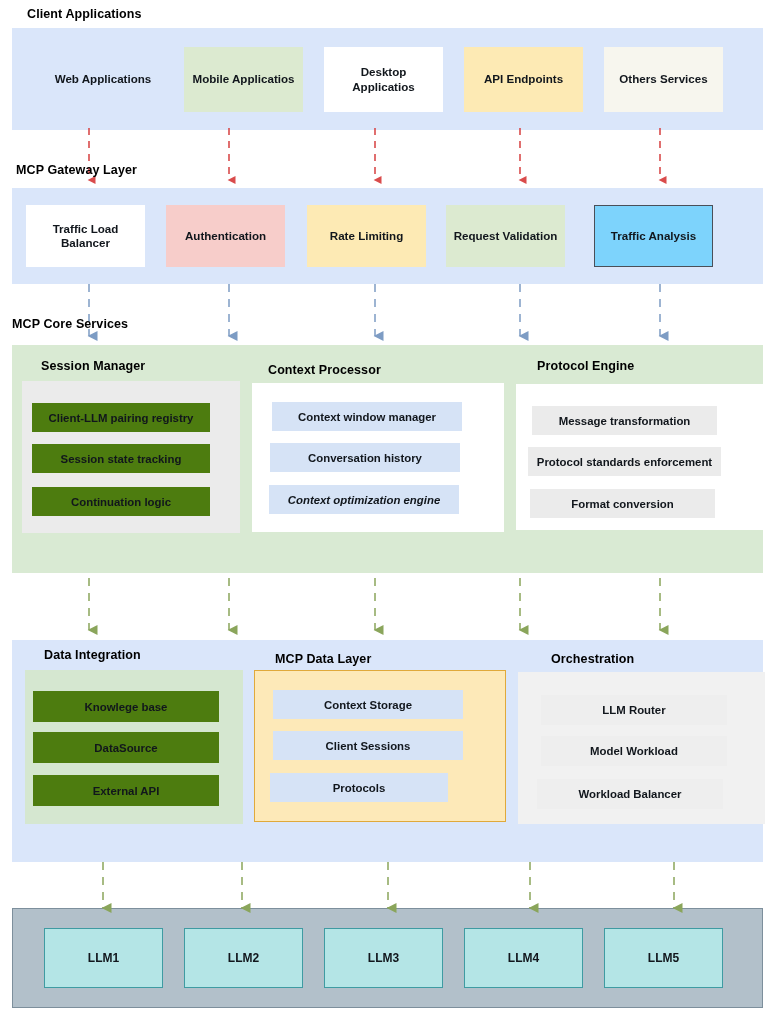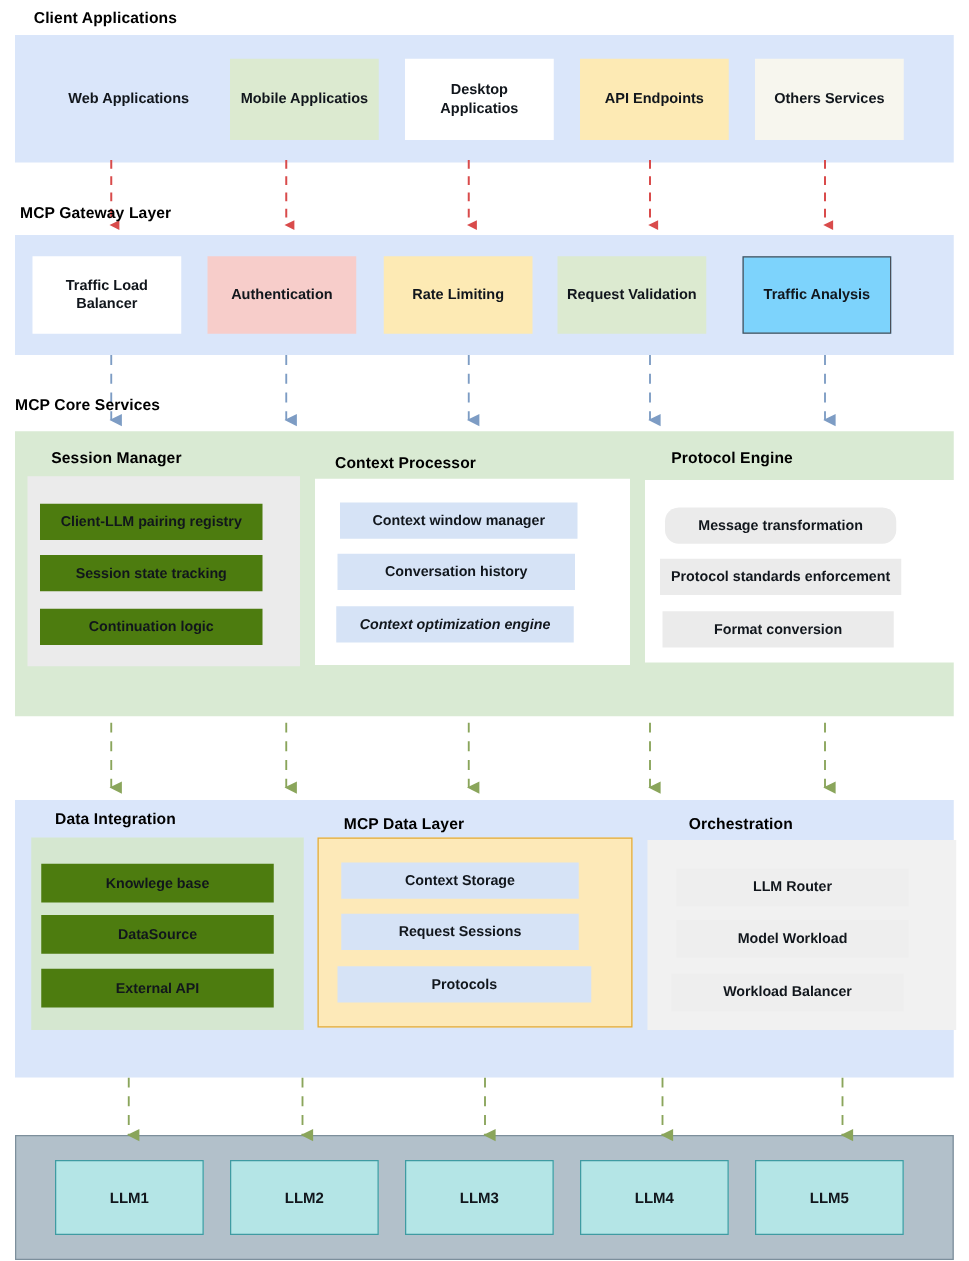--- a/index.html
+++ b/index.html
@@ -182,21 +182,21 @@
   <div class="chip chip-ivory" style="left:32px; top:487px; width:178px; height:29px;">Continuation logic</div>
 
   <div class="section-label" style="left:268px; top:363px;">Context Processor</div>
   <div class="panel panel-white" style="left:252px; top:383px; width:252px; height:149px;"></div>
   <div class="chip chip-blue" style="left:272px; top:402px; width:190px; height:29px;">Context window manager</div>
   <div class="chip chip-blue" style="left:270px; top:443px; width:190px; height:29px;">Conversation history</div>
   <div class="chip chip-blue" style="left:269px; top:485px; width:190px; height:29px;font-style:italic;">Context optimization engine</div>
 
   <div class="section-label" style="left:537px; top:359px;">Protocol Engine</div>
   <div class="panel panel-white" style="left:516px; top:384px; width:249px; height:146px;"></div>
-  <div class="chip chip-gray" style="left:532px; top:406px; width:185px; height:29px;border-radius:11px;">Message transformation</div>
+  <div class="chip chip-gray" style="left:532px; top:406px; width:185px; height:29px;">Message transformation</div>
   <div class="chip chip-gray" style="left:528px; top:447px; width:193px; height:29px;">Protocol standards enforcement</div>
   <div class="chip chip-gray" style="left:530px; top:489px; width:185px; height:29px;text-align:center;">Format conversion</div>
 
   <svg class="arrow" style="left:0; top:578px;" width="775" height="62">
     <defs>
       <marker id="ah-green" markerWidth="11" markerHeight="11" refX="5.5" refY="9" orient="auto" markerUnits="userSpaceOnUse">
         <path d="M0.6,0.5 L10.4,0.5 L5.5,10.4 Z" fill="#8aa55b"></path>
       </marker>
     </defs>
     <g stroke="#8aa55b" stroke-width="1.5" stroke-dasharray="8,7" fill="none" marker-end="url(#ah-green)">
@@ -212,22 +212,22 @@
 
   <div class="section-label" style="left:44px; top:648px;">Data Integration</div>
   <div class="panel panel-green" style="left:25px; top:670px; width:218px; height:154px;"></div>
   <div class="chip chip-ivory" style="left:33px; top:691px; width:186px; height:31px;">Knowlege base</div>
   <div class="chip chip-ivory" style="left:33px; top:732px; width:186px; height:31px;">DataSource</div>
   <div class="chip chip-ivory" style="left:33px; top:775px; width:186px; height:31px;">External API</div>
 
   <div class="section-label" style="left:275px; top:652px;">MCP Data Layer</div>
   <div class="panel panel-yellow" style="left:254px; top:670px; width:252px; height:152px;"></div>
   <div class="chip chip-blue" style="left:273px; top:690px; width:190px; height:29px;">Context Storage</div>
-  <div class="chip chip-blue" style="left:273px; top:731px; width:190px; height:29px;">Request Sessions</div>
-  <div class="chip chip-blue" style="left:270px; top:773px; width:203px; height:29px;">Protocols</div>
+  <div class="chip chip-blue" style="left:273px; top:731px; width:190px; height:29px;">Client Sessions</div>
+  <div class="chip chip-blue" style="left:270px; top:773px; width:178px; height:29px;">Protocols</div>
 
   <div class="section-label" style="left:551px; top:652px;">Orchestration</div>
   <div class="panel panel-lgray" style="left:518px; top:672px; width:247px; height:152px;"></div>
   <div class="chip chip-lgray" style="left:541px; top:695px; width:186px; height:30px;">LLM Router</div>
   <div class="chip chip-lgray" style="left:541px; top:736px; width:186px; height:30px;">Model Workload</div>
   <div class="chip chip-lgray" style="left:537px; top:779px; width:186px; height:30px;">Workload Balancer</div>
 
   <svg class="arrow" style="left:0; top:862px;" width="775" height="56">
     <g stroke="#8aa55b" stroke-width="1.5" stroke-dasharray="8,7" fill="none" marker-end="url(#ah-green)">
       <line x1="103" y1="0" x2="103" y2="46"></line>

